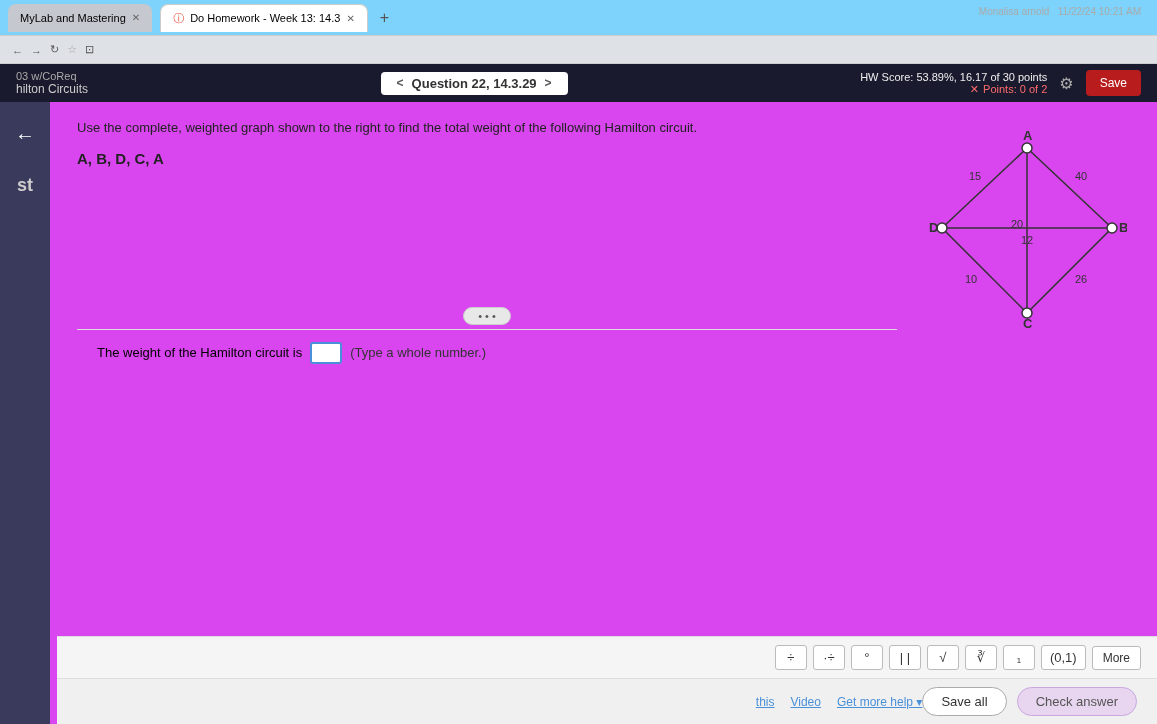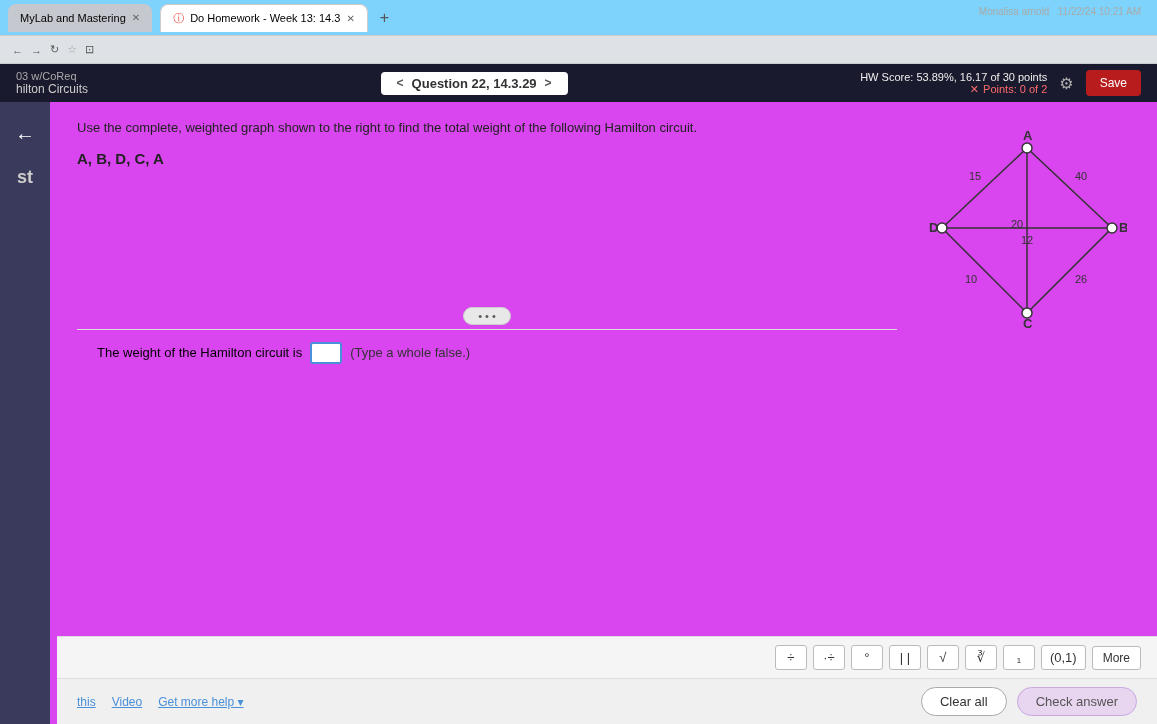--- a/index.html
+++ b/index.html
@@ -251,21 +251,21 @@
       color: #333;
     }
 
     
     .footer-area {
       background: #f0f0f0;
       border-top: 1px solid #ddd;
       padding: 8px 20px;
       display: flex;
       align-items: center;
-      justify-content: space-between;
+      justify-content: flex-end;
     }
     .footer-links {
       display: flex;
       gap: 16px;
     }
     .footer-link {
       font-size: 12px;
       color: #4a90d9;
       cursor: pointer;
       text-decoration: underline;
@@ -363,40 +363,40 @@
       <span>Monalisa arnold</span>
       &nbsp;
       <span>11/22/24 10:21 AM</span>
     </div>
   </div>
 
   <div class="main-content">
 
     <div class="sidebar">
       <span class="back-arrow">←</span>
-      <span class="sidebar-text" style="font-size:18px;font-weight:bold;color:#ccc;transform:none;writing-mode:horizontal-tb;margin-top:12px;">st</span>
+      <span class="sidebar-text" style="font-size:18px;font-weight:bold;color:#ccc;transform:none;writing-mode:horizontal-tb;margin-top:20px;">st</span>
     </div>
 
     <div class="content-area">
 
       <div class="question-area">
         <div class="question-text-side">
           <p class="question-text">Use the complete, weighted graph shown to the right to find the total weight of the following Hamilton circuit.</p>
           <p class="circuit-label">A, B, D, C, A</p>
 
           <div style="height:120px;"></div>
 
           <div class="details-toggle">
             <button class="details-btn">• • •</button>
           </div>
 
           <div class="answer-area">
             <span>The weight of the Hamilton circuit is</span>
             <input class="answer-input" type="text" placeholder="" style="">
-            <span style="font-size:13px;color:#333;">(Type a whole false.)</span>
+            <span style="font-size:13px;color:#333;">(Type a whole number.)</span>
           </div>
         </div>
 
         <div class="graph-side">
           <div class="graph-container">
             <svg width="200" height="210" viewBox="0 0 200 210">
 
               <line x1="100" y1="20" x2="15" y2="100" stroke="#333" stroke-width="1.5"></line>
 
               <line x1="100" y1="20" x2="185" y2="100" stroke="#333" stroke-width="1.5"></line>
@@ -449,19 +449,19 @@
         <button class="more-btn">More</button>
       </div>
 
       <div class="footer-area">
         <div class="footer-links">
           <span class="footer-link">this</span>
           <span class="footer-link">Video</span>
           <span class="footer-link">Get more help ▾</span>
         </div>
         <div class="footer-right">
-          <button class="clear-all-btn">Clear all</button>
+          <button class="clear-all-btn">Save all</button>
           <button class="check-answer-btn">Check answer</button>
         </div>
       </div>
     </div>
   </div>
 </div>
 
 </body></html>

